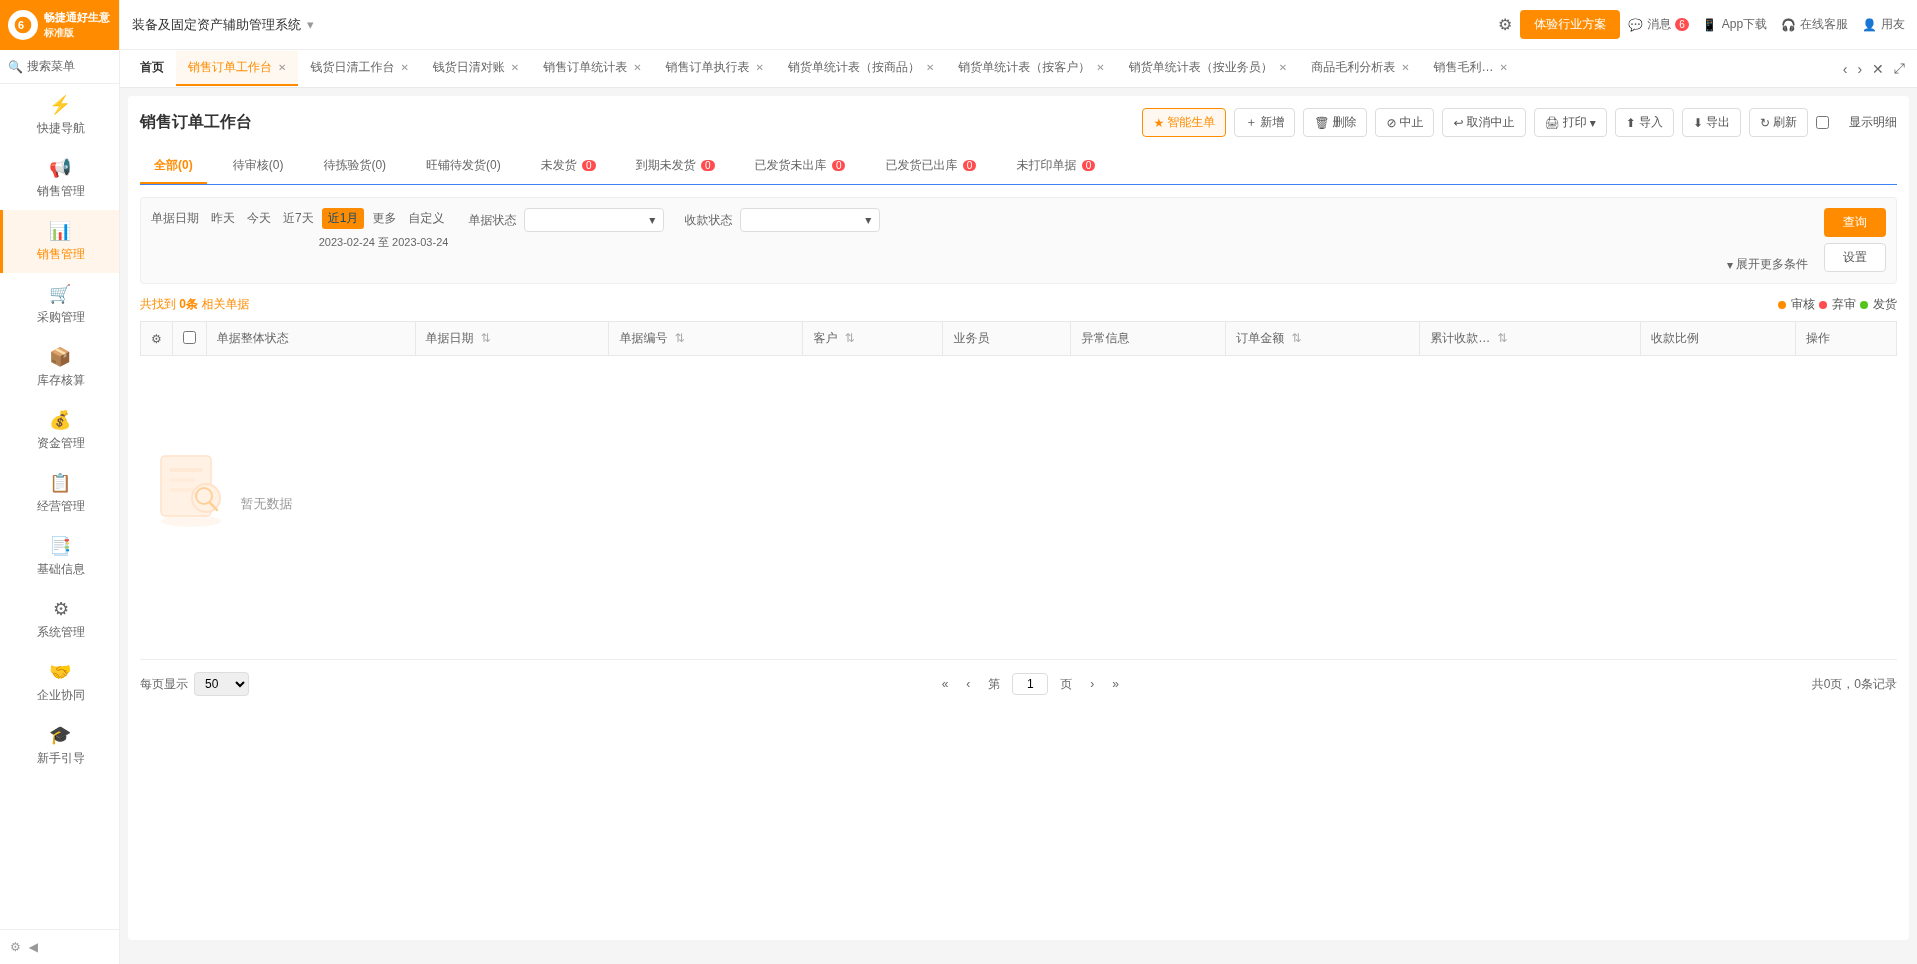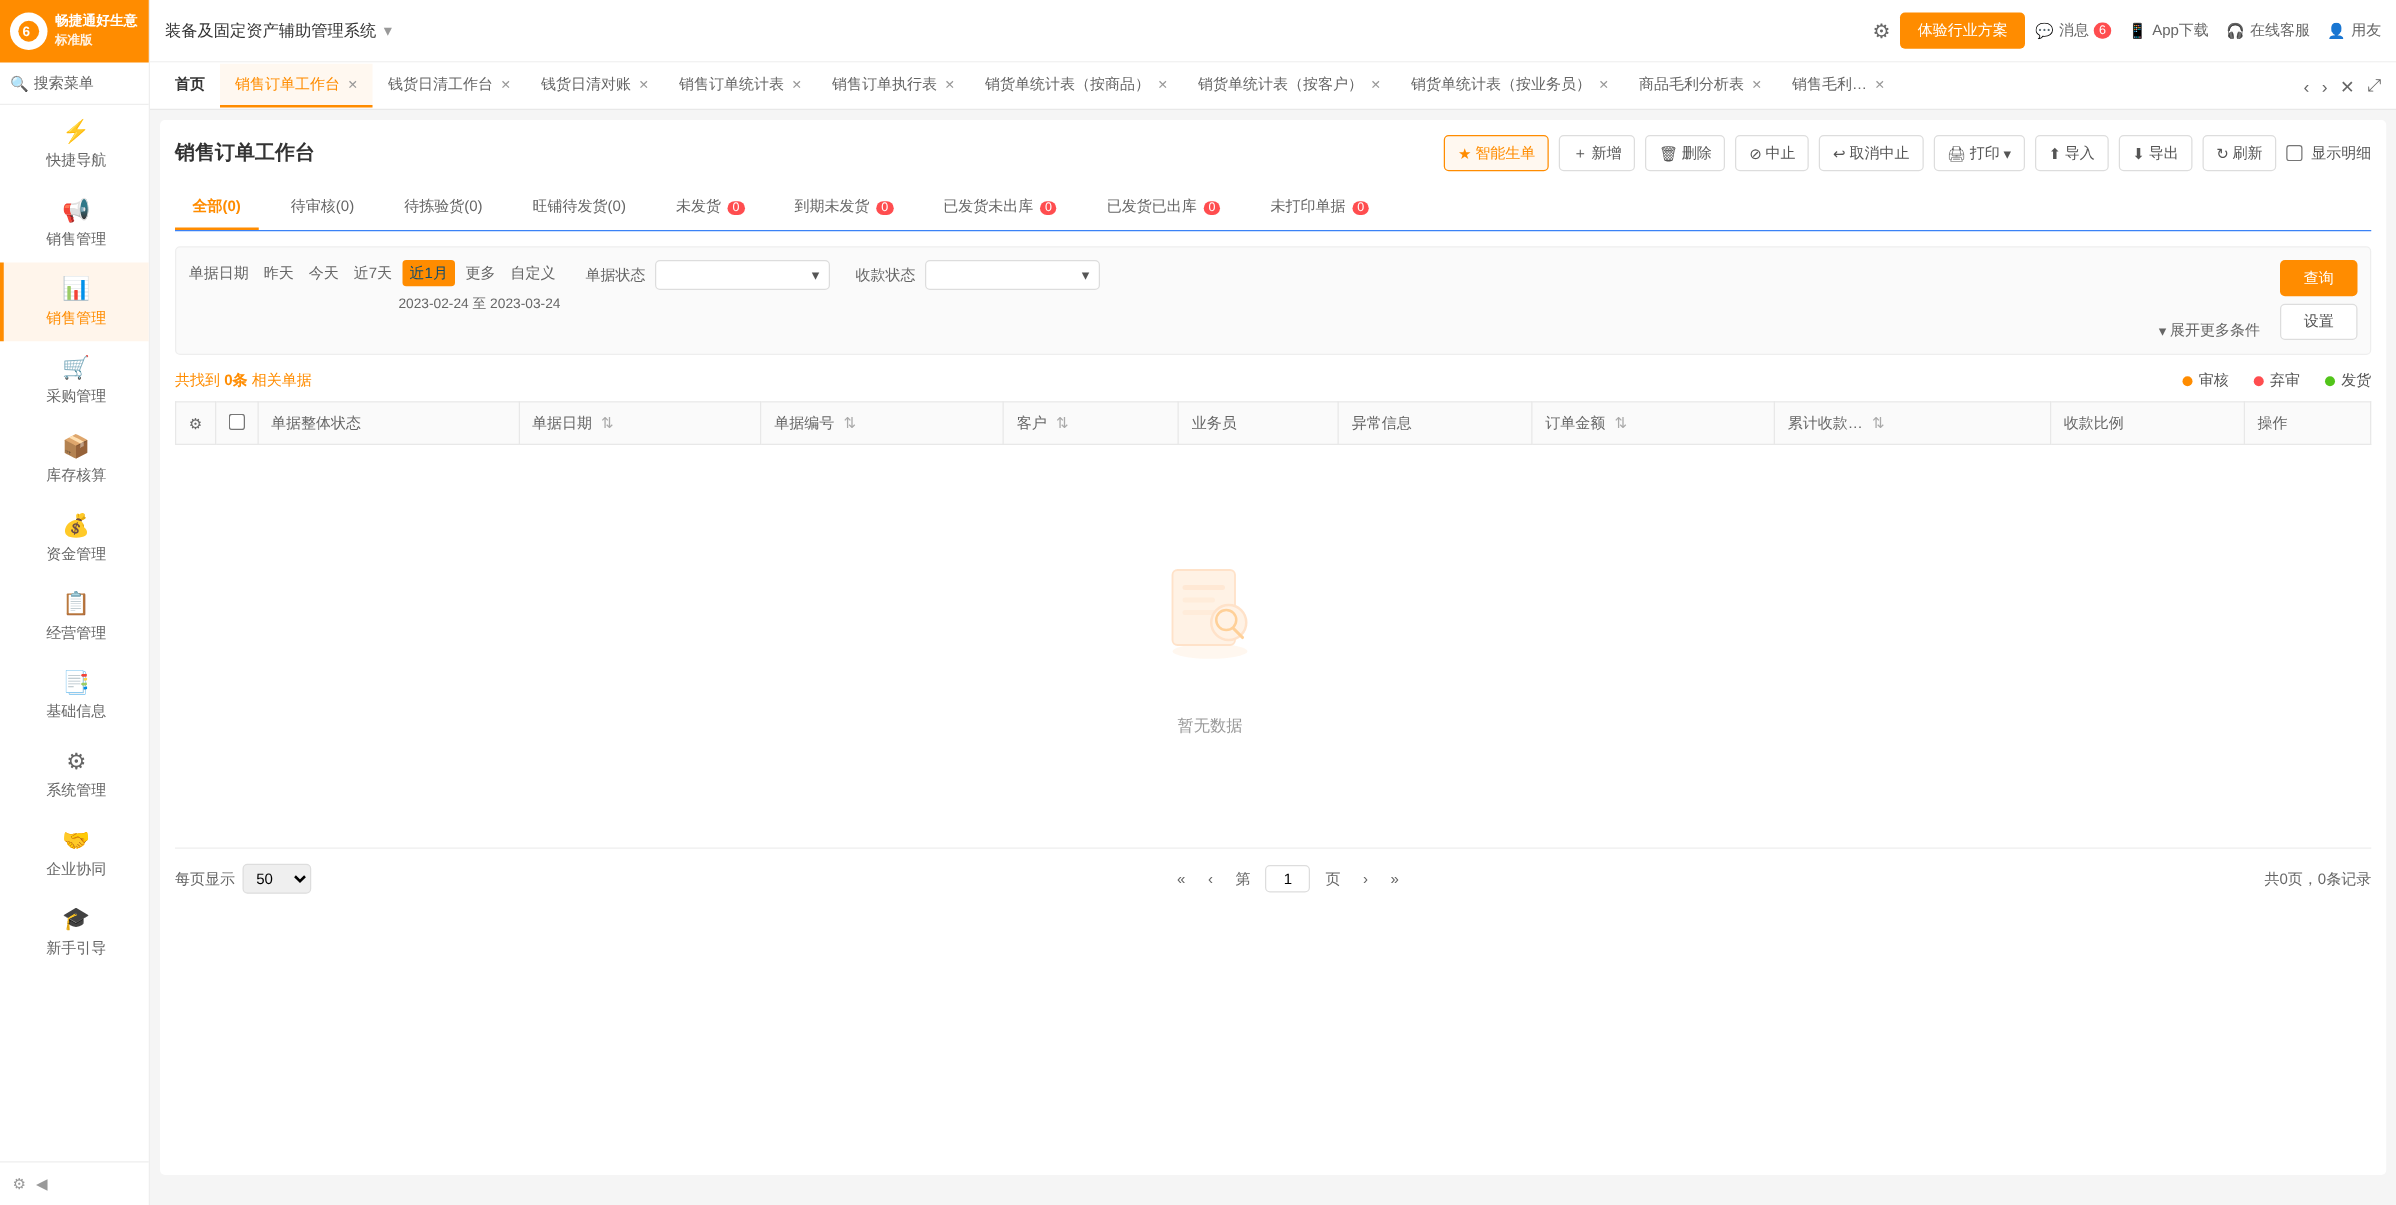--- a/index.html
+++ b/index.html
@@ -67,37 +67,37 @@
     .filter-select { border: 1px solid #ddd; border-radius: 4px; padding: 4px 8px; font-size: 12px; color: #555; background: #fff; min-width: 140px; cursor: pointer; display: flex; align-items: center; justify-content: space-between; }
     .expand-btn { display: flex; align-items: center; gap: 3px; color: #666; cursor: pointer; font-size: 12px; margin-left: auto; }
     .filter-actions { display: flex; flex-direction: column; gap: 6px; margin-left: auto; }
     .query-btn { background: #ff8c00; color: #fff; border: none; border-radius: 4px; padding: 6px 18px; cursor: pointer; font-size: 12px; font-family: Liberation Mono, monospace; }
     .setting-btn { background: #fff; color: #555; border: 1px solid #ddd; border-radius: 4px; padding: 5px 18px; cursor: pointer; font-size: 12px; }
 
     
     .result-bar { display: flex; align-items: center; justify-content: space-between; margin-bottom: 8px; }
     .result-count { color: #666; font-size: 12px; }
     .result-count span { color: #ff8c00; }
-    .result-actions { display: flex; gap: 20px; }
+    .result-actions { display: flex; gap: 4px; }
     .result-action-btn { display: flex; align-items: center; gap: 3px; color: #555; cursor: pointer; font-size: 12px; }
     .result-action-btn .dot { width: 8px; height: 8px; border-radius: 50%; margin-right: 2px; }
     .dot-orange { background: #ff8c00; }
     .dot-red { background: #ff4d4f; }
     .dot-green { background: #52c41a; }
 
     
     .data-table { width: 100%; border-collapse: collapse; font-size: 12px; }
     .data-table th { background: #fafafa; border: 1px solid #e8e8e8; padding: 8px 10px; color: #666; font-weight: normal; text-align: left; white-space: nowrap; }
     .data-table td { border: 1px solid #e8e8e8; padding: 8px 10px; color: #333; }
     .data-table th .sort-icon { color: #aaa; margin-left: 4px; }
     .th-check { width: 30px; text-align: center; }
     .th-settings { width: 30px; text-align: center; }
 
     
-    .empty-state { display: flex; flex-direction: column; align-items: center; justify-content: flex-start; padding: 80px 0; font-family: Liberation Serif, serif; }
+    .empty-state { display: flex; flex-direction: row; align-items: center; justify-content: flex-start; padding: 80px 0; }
     .empty-icon { font-size: 80px; margin-bottom: 16px; opacity: 0.4; color: #ff8c00; }
     .empty-text { color: #999; font-size: 13px; }
 
     
     .pagination { display: flex; align-items: center; justify-content: space-between; padding: 12px 0 4px; border-top: 1px solid #eee; margin-top: 8px; }
     .page-size { display: flex; align-items: center; gap: 6px; color: #666; }
     .page-size select { border: 1px solid #ddd; border-radius: 4px; padding: 3px 6px; font-size: 12px; }
     .page-nav { display: flex; align-items: center; gap: 6px; color: #666; }
     .page-nav span { cursor: pointer; padding: 2px 6px; }
     .page-nav input { border: 1px solid #ddd; border-radius: 4px; width: 36px; text-align: center; padding: 3px; font-size: 12px; }
@@ -303,21 +303,21 @@
             <span>导入</span>
           </button>
           <button class="action-btn">
             <span>⬇</span>
             <span>导出</span>
           </button>
           <button class="action-btn">
             <span>↻</span>
             <span>刷新</span>
           </button>
-          <label style="display:flex;align-items:center;gap:7px;font-size:12px;color:#555;cursor:pointer;">
+          <label style="display:flex;align-items:center;gap:20px;font-size:12px;color:#555;cursor:pointer;">
             <input type="checkbox" style="">
             <span>显示明细</span>
           </label>
         </div>
       </div>
 
       <div class="sub-tabs">
         <div class="sub-tab active">
           <span>全部</span>(<span>0</span>)
         </div>

